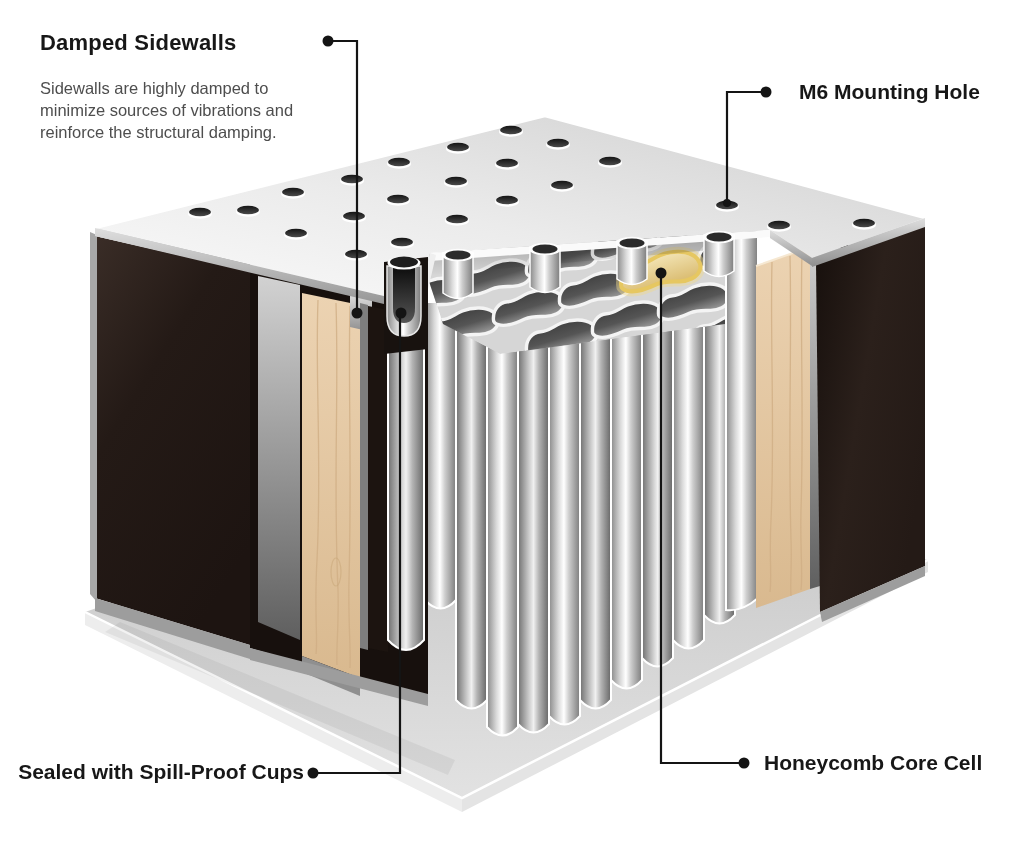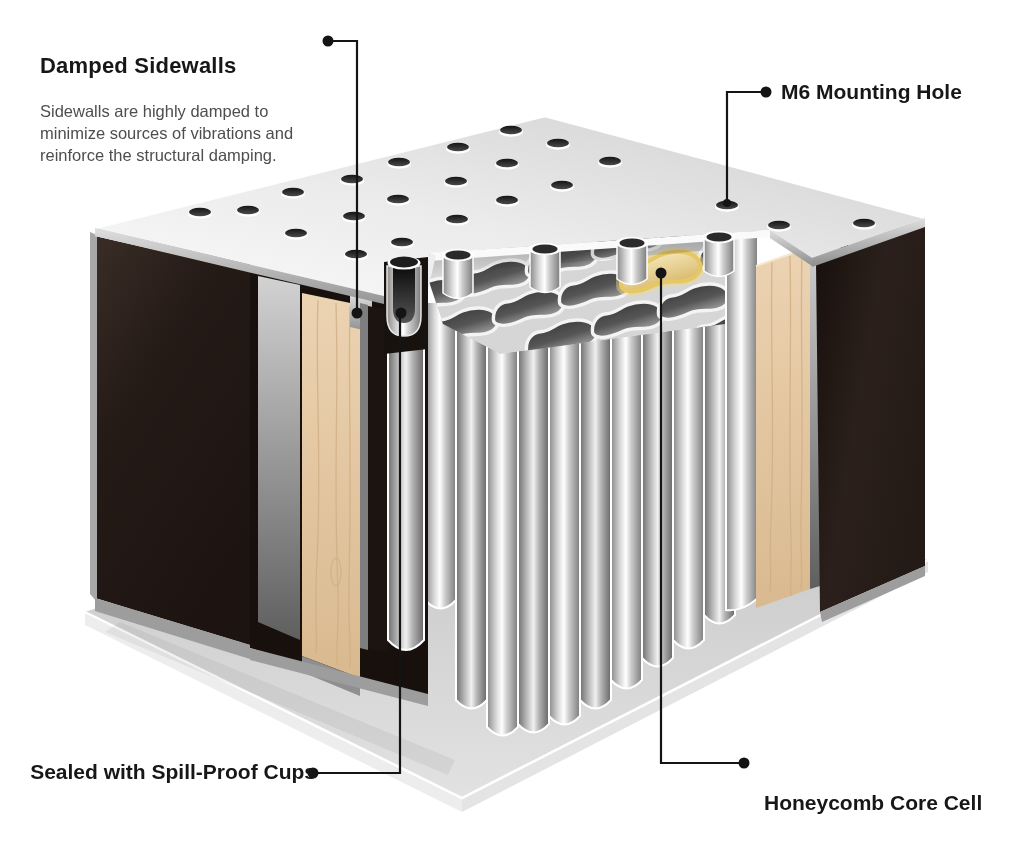--- a/index.html
+++ b/index.html
@@ -7,21 +7,21 @@
     position:relative;
     width:1024px;height:853px;
     background:var(--background,#ffffff);
     font-family:"Liberation Sans",sans-serif;
     overflow:hidden;
   }
   .stage svg{position:absolute;left:0;top:0;}
   .callout{position:absolute;}
   .callout-title{
     font-size:22px;font-weight:700;color:var(--label-ink,#171717);
-    letter-spacing:.2px;white-space:nowrap;margin-top:23px;
+    letter-spacing:.2px;white-space:nowrap;
   }
   .callout-desc{
     width:274px;margin-top:22px;
     font-size:16.5px;line-height:1.33;color:var(--body-ink,#4e4e4e);
   }
   .callout-label{
     font-size:21px;font-weight:700;color:var(--label-ink,#171717);
     white-space:nowrap;
   }
   .label-right{text-align:right;width:300px;}
@@ -345,25 +345,25 @@
       <circle class="dot" cx="744" cy="763" r="5.5"></circle>
       <circle class="dot" cx="661" cy="273" r="5.5"></circle>
     </g>
   </svg>
 
   <div class="callout" style="left:40px;top:30px;">
     <div class="callout-title">Damped Sidewalls</div>
     <div class="callout-desc">Sidewalls are highly damped to minimize sources of vibrations and reinforce the structural damping.</div>
   </div>
 
-  <div class="callout" style="left:781px;top:80px;">
+  <div class="callout" style="left:799px;top:80px;">
     <div class="callout-label">M6 Mounting Hole</div>
   </div>
 
-  <div class="callout" style="left:16px;top:760px;">
+  <div class="callout" style="left:4px;top:760px;">
     <div class="callout-label label-right">Sealed with Spill-Proof Cups</div>
   </div>
 
-  <div class="callout" style="left:764px;top:751px;margin-top:40px;">
+  <div class="callout" style="left:764px;top:751px;">
     <div class="callout-label">Honeycomb Core Cell</div>
   </div>
 
 </div>
 
 </body></html>

